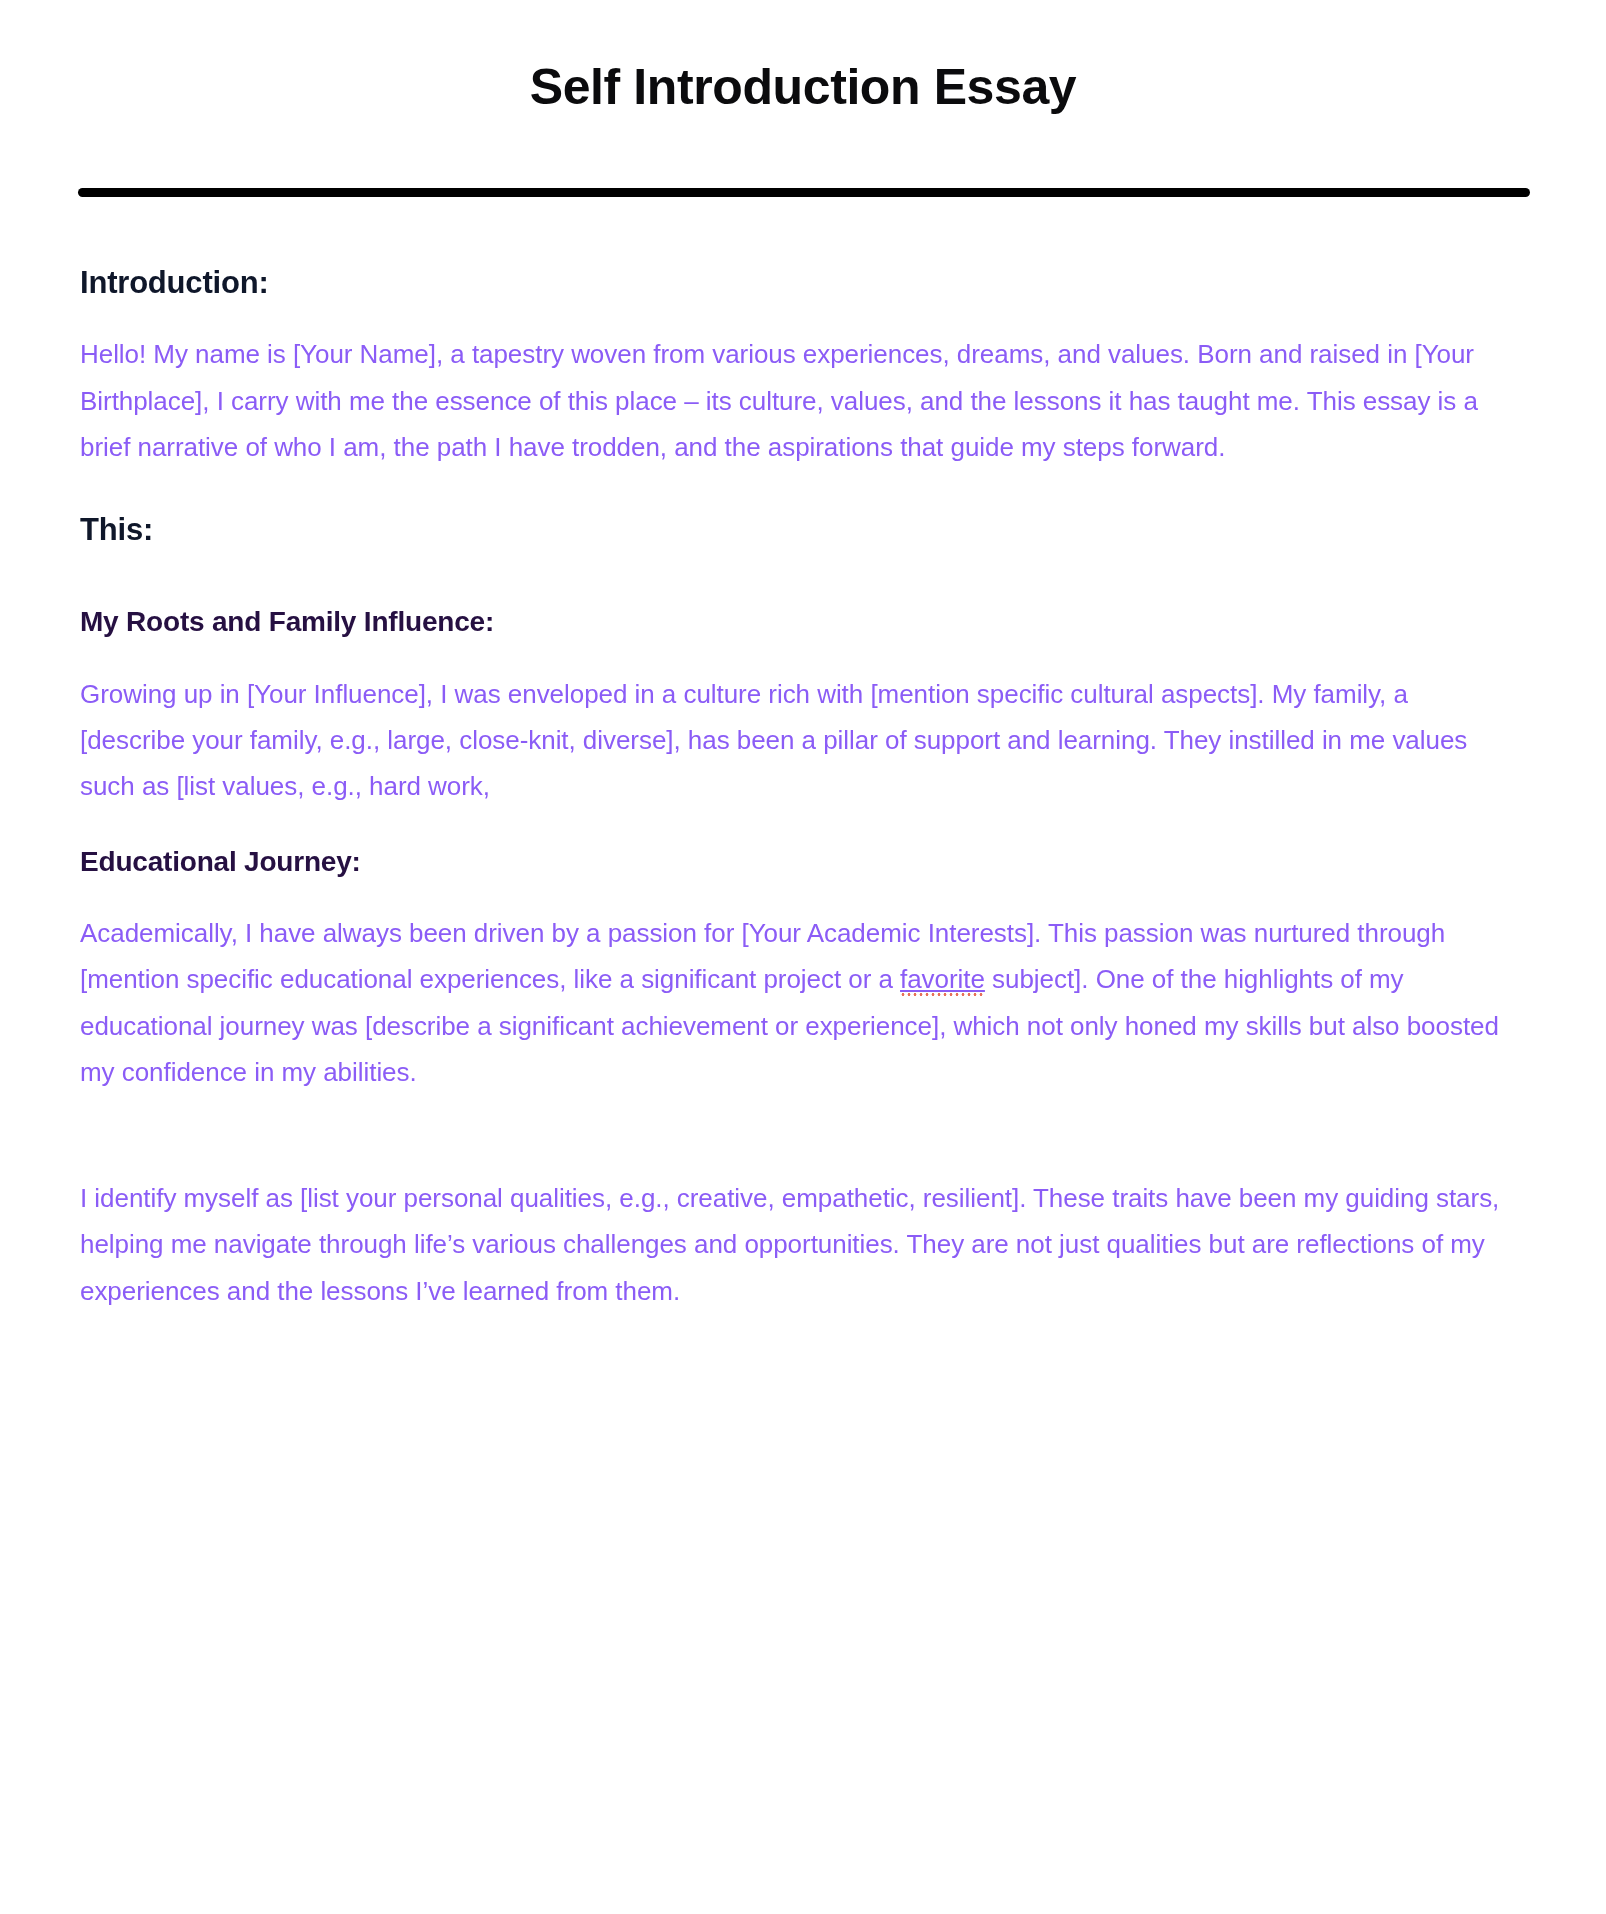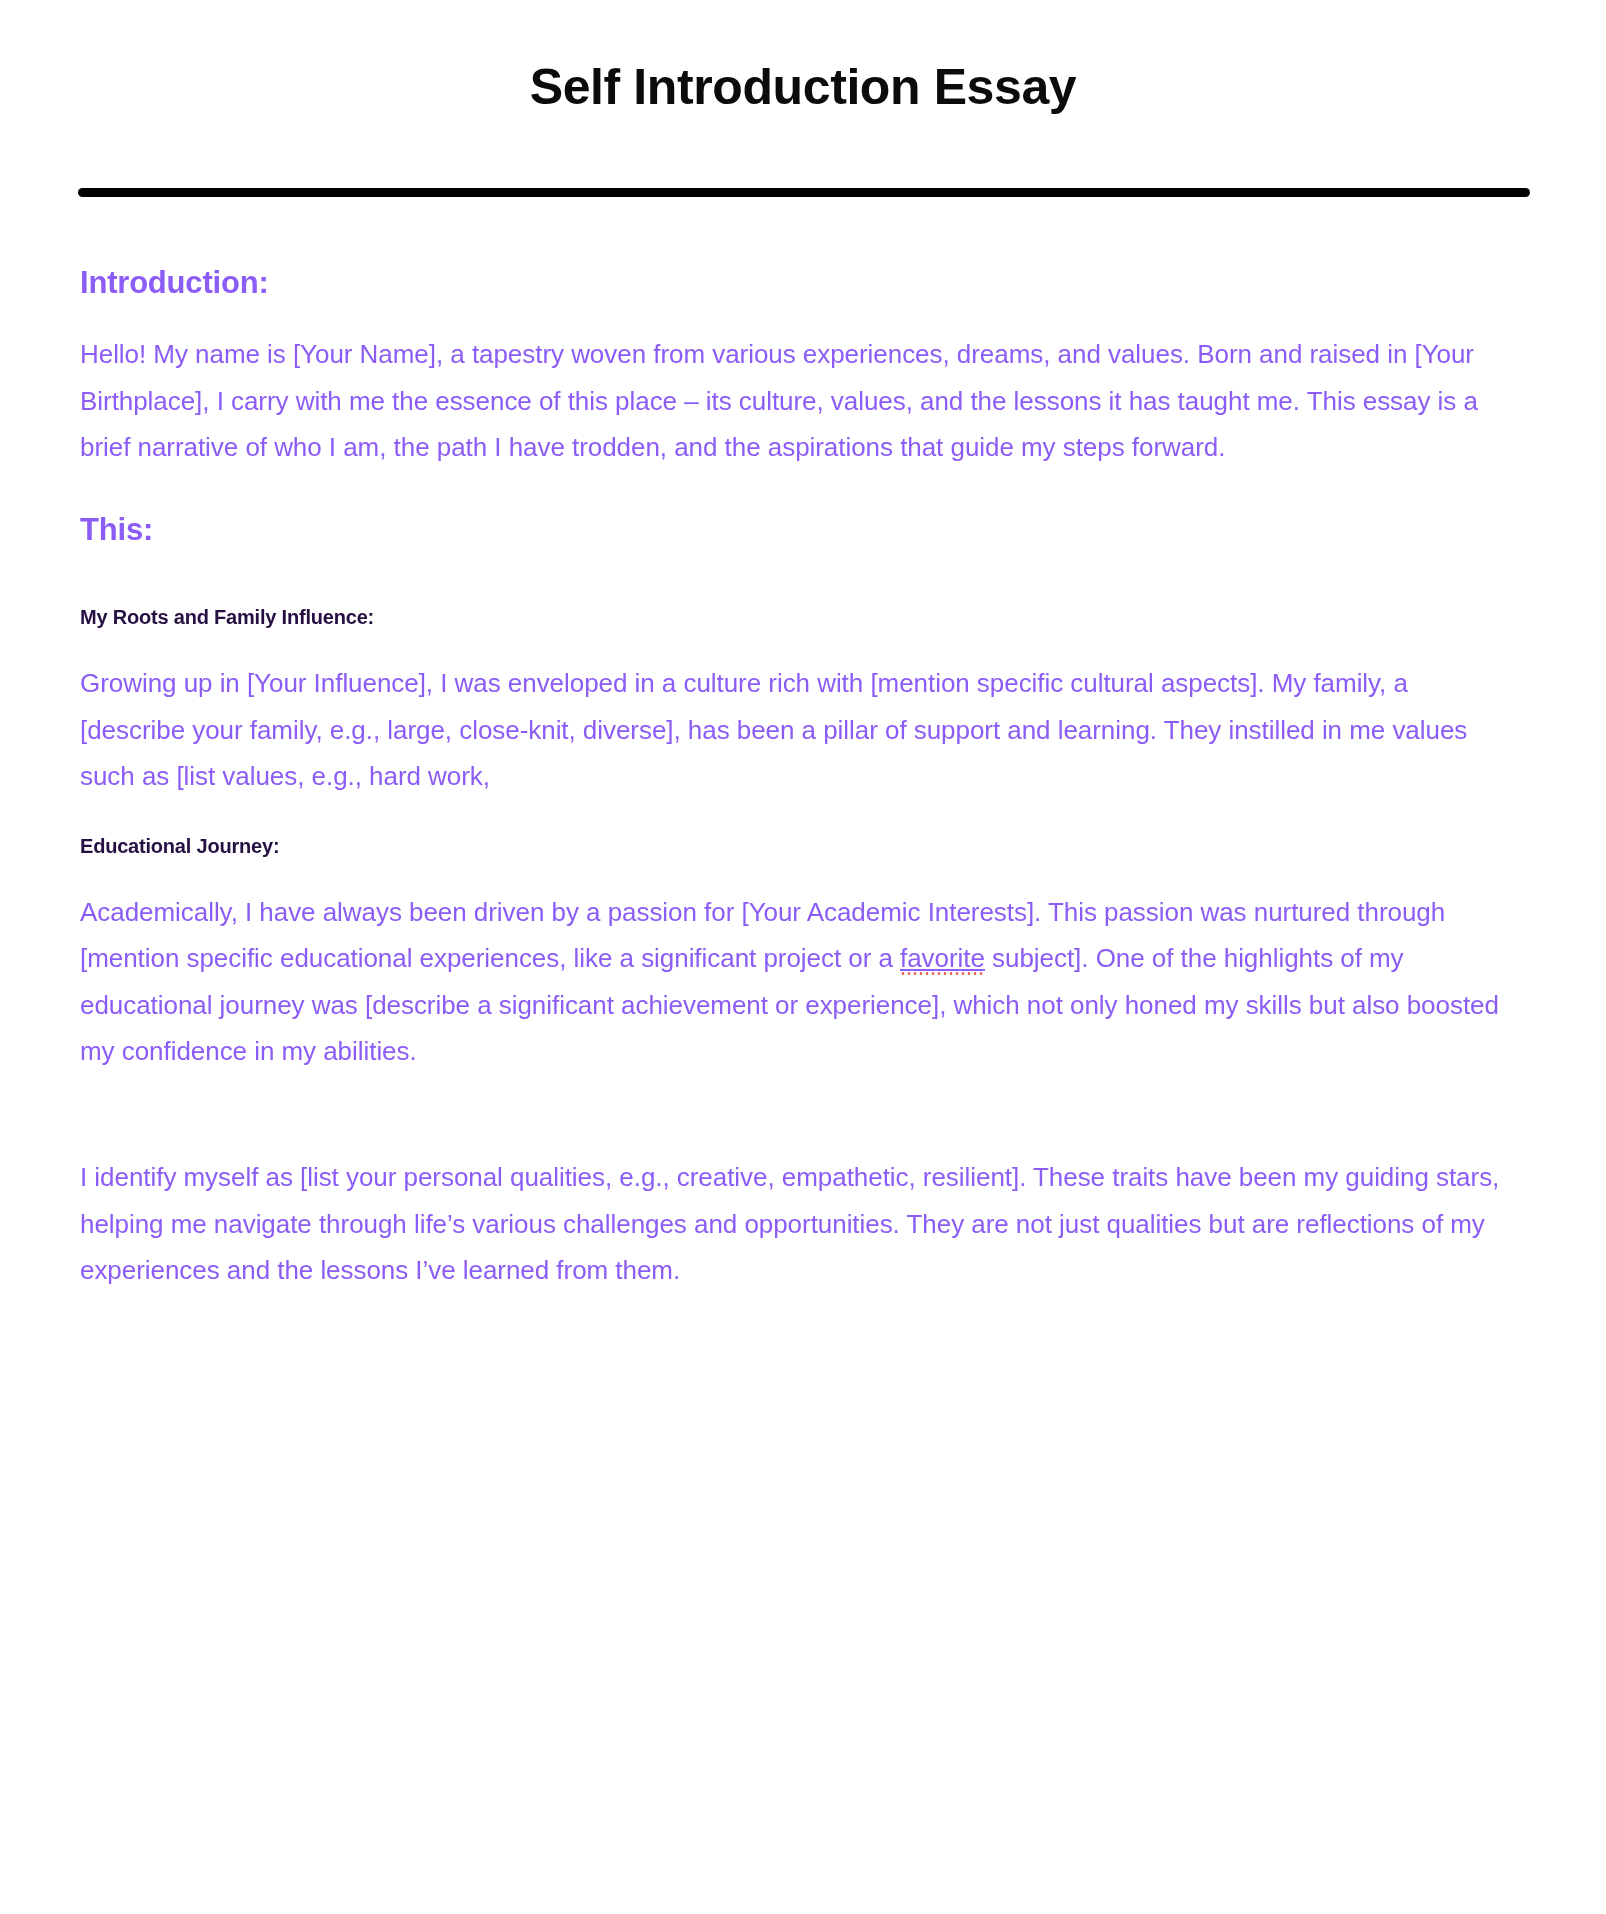--- a/index.html
+++ b/index.html
@@ -54,25 +54,25 @@
     padding-top: 66px;
   }
 
   
   h2.section-heading {
     margin: 0;
     font-size: 31px;
     line-height: 1.3;
     font-weight: 700;
     letter-spacing: -0.2px;
-    color: #8b5cf6;
+    color: #0f172a;
   }
   h3.sub-heading {
     margin: 0;
-    font-size: 20px;
+    font-size: 28px;
     line-height: 1.3;
     font-weight: 700;
     letter-spacing: -0.2px;
     color: #261042;
   }
 
   
   p.body-text {
     margin: 0;
     font-size: 26px;

